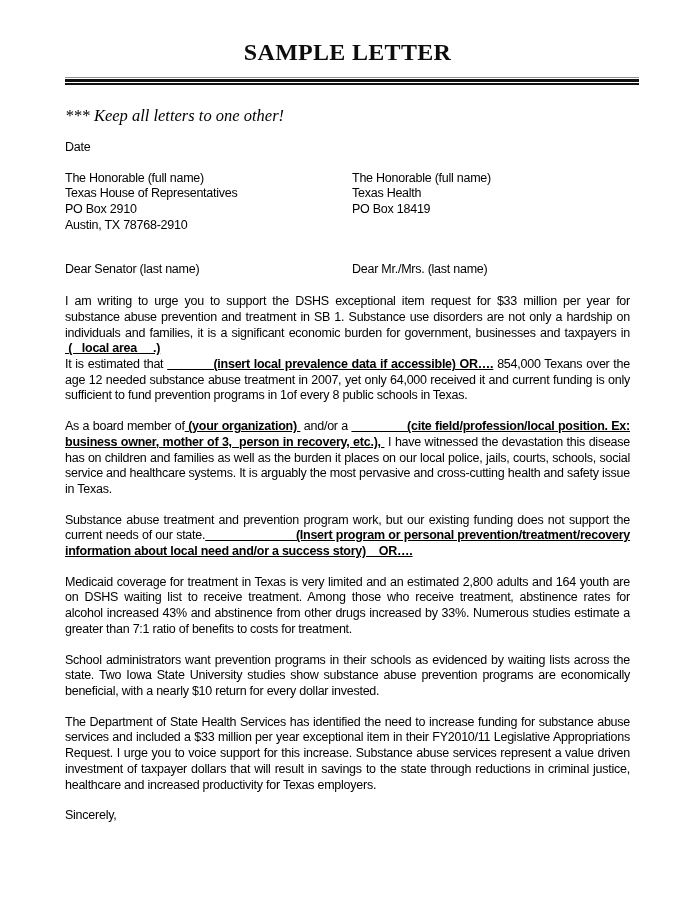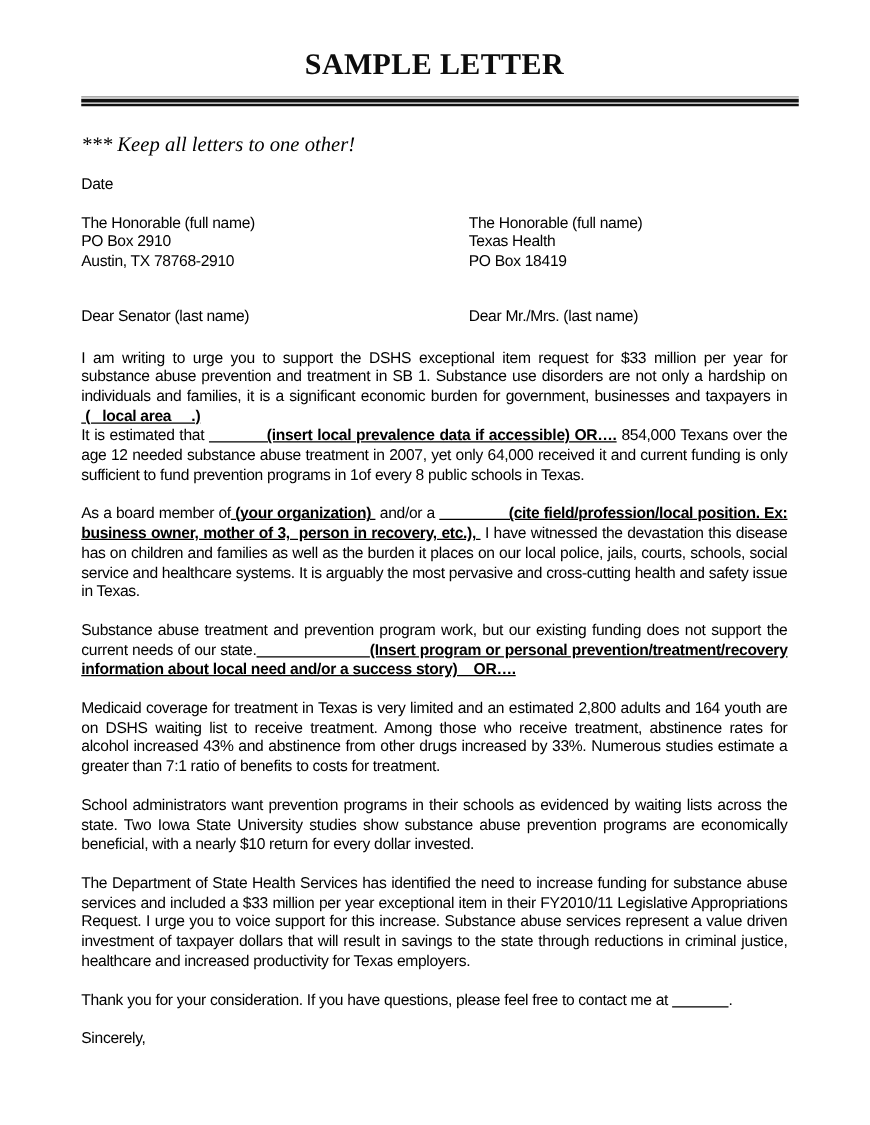--- a/index.html
+++ b/index.html
@@ -39,21 +39,20 @@
     font-style: italic;
     font-size: 16.5px;
     line-height: 19px;
     letter-spacing: 0;
   }
   .date { margin: 15px 0 0 0; }
   .two-col {
     display: grid;
     grid-template-columns: 287px 1fr;
     margin-top: 15px;
-    gap: 23px;
   }
   .salutations { margin-top: 28px; }
   .para {
     margin: 15px 0 0 0;
     text-align: justify;
   }
   .para.first { margin-top: 17px; }
   .bu { font-weight: bold; text-decoration: underline; }
   .ul { text-decoration: underline; }
   .closing { margin: 15px 0 0 0; }
@@ -71,20 +70,21 @@
     <div class="l3"></div>
   </div>
 
   <p class="note">*** Keep all letters to one other!</p>
 
   <p class="date">Date</p>
 
   <div class="two-col">
     <div class="address">
       <div>The Honorable (full name)</div>
+      <div>Texas House of Representatives</div>
       <div>PO Box 2910</div>
       <div>Austin, TX  78768-2910</div>
     </div>
     <div class="address">
       <div>The Honorable (full name)</div>
       <div>Texas Health</div>
       <div>PO Box 18419</div>
     </div>
   </div>
 
@@ -98,17 +98,16 @@
   <p class="para"><span>As a board member of</span><span class="bu">&nbsp;(your organization)&nbsp;</span><span> and/or a </span><span class="bu">&nbsp;&nbsp;&nbsp;&nbsp;&nbsp;&nbsp;&nbsp;&nbsp;&nbsp;&nbsp;&nbsp;&nbsp;&nbsp;&nbsp;&nbsp;&nbsp;(cite field/profession/local position. Ex: business owner, mother of 3,&nbsp; person in recovery, etc.),&nbsp;</span><span> I have witnessed the devastation this disease has on children and families as well as the burden it places on our local police, jails, courts, schools, social service and healthcare systems. It is arguably the most pervasive and cross-cutting health and safety issue in Texas.</span></p>
 
   <p class="para"><span>Substance abuse treatment and prevention program work, but our existing funding does not support the current needs of our state.</span><span class="ul">&nbsp;&nbsp;&nbsp;&nbsp;&nbsp;&nbsp;&nbsp;&nbsp;&nbsp;&nbsp;&nbsp;&nbsp;&nbsp;&nbsp;&nbsp;&nbsp;&nbsp;&nbsp;&nbsp;&nbsp;&nbsp;&nbsp;&nbsp;&nbsp;&nbsp;&nbsp;</span><span class="bu">(Insert program or personal prevention/treatment/recovery information about local need and/or a success story)&nbsp;&nbsp;&nbsp;&nbsp;OR….</span></p>
 
   <p class="para"><span>Medicaid coverage for treatment in Texas is very limited and an estimated 2,800 adults and 164 youth are on DSHS waiting list to receive treatment.  Among those who receive treatment, abstinence rates for alcohol increased 43% and abstinence from other drugs increased by 33%.  Numerous studies estimate a greater than 7:1 ratio of benefits to costs for treatment.</span></p>
 
   <p class="para"><span>School administrators want prevention programs in their schools as evidenced by waiting lists across the state.  Two Iowa State University studies show substance abuse prevention programs are economically beneficial, with a nearly $10 return for every dollar invested.</span></p>
 
   <p class="para"><span>The Department of State Health Services has identified the need to increase funding for substance abuse services and included a $33 million per year exceptional item in their FY2010/11 Legislative Appropriations Request.  I urge you to voice support for this increase.  Substance abuse services represent a value driven investment of taxpayer dollars that will result in savings to the state through reductions in criminal justice, healthcare and increased productivity for Texas employers.</span></p>
 
-  <p class="para"><span>Thank you for your consideration.  If you have questions, please feel free to contact me at </span><span class="ul">&nbsp;&nbsp;&nbsp;&nbsp;&nbsp;&nbsp;&nbsp;&nbsp;&nbsp;&nbsp;&nbsp;&nbsp;&nbsp;&nbsp;</span><span>.</span></p>
 
   <p class="closing">Sincerely,</p>
 
 </div>
 
 </body></html>

